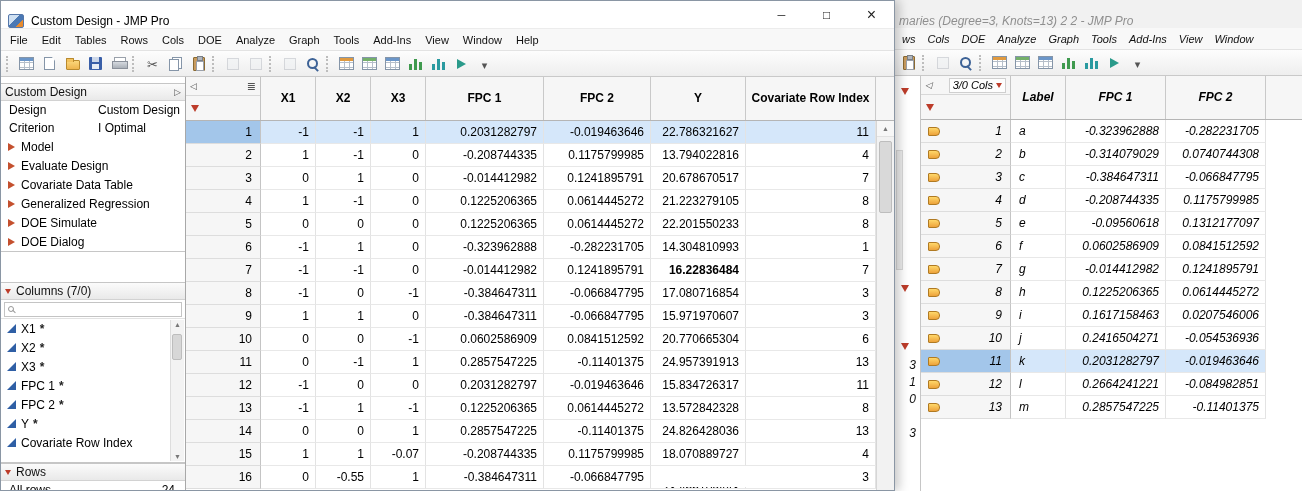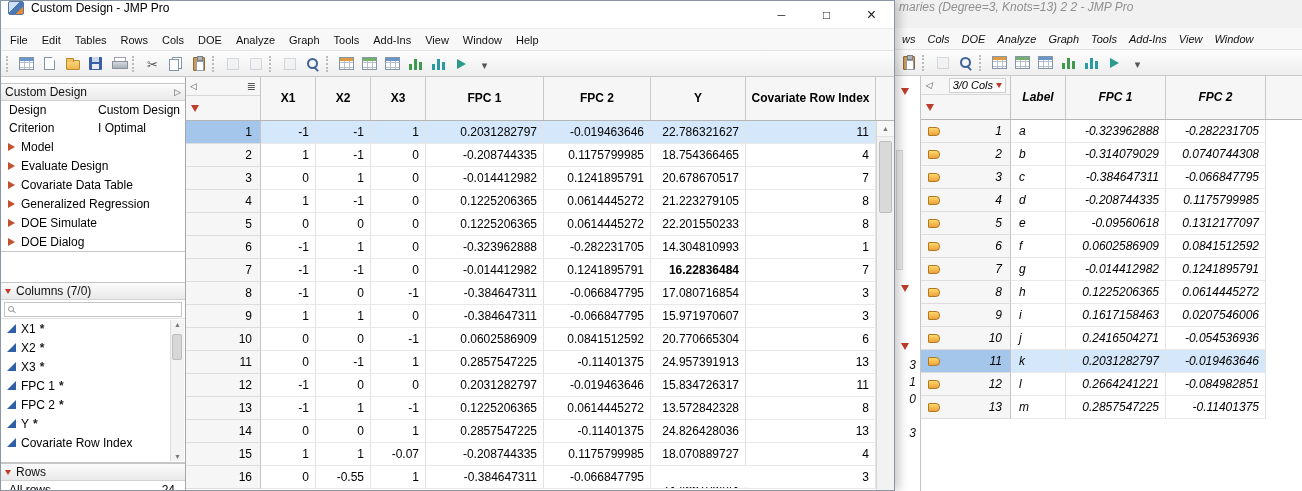--- a/index.html
+++ b/index.html
@@ -3,21 +3,21 @@
 <meta charset="utf-8">
 <style>
   *{margin:0;padding:0;box-sizing:border-box;}
   body{font-family:"Liberation Sans",sans-serif;background:#dcdcdc;}
   .screen{position:relative;width:1302px;height:491px;overflow:hidden;background:#f0f0f0;}
 
   
   .rwin{position:absolute;left:893px;top:0;width:409px;height:491px;background:#fff;border-left:1px solid #9a9a9a;overflow:hidden;display:flex;flex-direction:column;font-style:italic;}
   .lwin{position:absolute;left:0;top:0;width:895px;height:491px;background:#fff;border:1px solid #8a96a4;box-shadow:4px 0 10px rgba(0,0,0,.22);overflow:hidden;display:flex;flex-direction:column;z-index:2;}
 
-  .titlebar{height:28px;flex:none;display:flex;align-items:flex-start;font-size:12px;background:#ffffff;}
+  .titlebar{height:28px;flex:none;display:flex;align-items:flex-end;font-size:12px;background:#ffffff;}
   .rwin .titlebar{background:#f1f1f1;color:#8f8f8f;padding-left:5px;}
   .lwin .titlebar{padding-left:7px;gap:7px;color:#000;border-bottom:1px solid #ececec;}
   .app-icon{width:16px;height:14px;border:1px solid #5577aa;border-radius:2px;background:linear-gradient(135deg,#cfe0f2 0 40%,#4a78b4 40% 70%,#e88b2e 70% 100%);flex:none;}
   .win-btns{margin-left:auto;display:flex;height:100%;}
   .win-btn{width:45px;display:flex;align-items:center;justify-content:center;color:#222;}
   .win-btn.mn{font-size:11px;}
   .win-btn.mx{font-size:12px;}
   .win-btn.cl{font-size:16px;}
 
   .menubar{height:22px;flex:none;display:flex;align-items:center;padding:0 2px;background:#f8f8f8;border-bottom:1px solid #e3e3e3;font-size:11px;color:#111;}
@@ -548,21 +548,21 @@
               <div class="jc" style="width: 95px;">22.786321627</div>
               <div class="jc" style="width: 130px;">11</div>
             </div>
             <div class="jrow">
               <div class="jc num" style="width: 75px;">2</div>
               <div class="jc" style="width: 55px;">1</div>
               <div class="jc" style="width: 55px;">-1</div>
               <div class="jc" style="width: 55px;">0</div>
               <div class="jc" style="width: 118px;">-0.208744335</div>
               <div class="jc" style="width: 107px;">0.1175799985</div>
-              <div class="jc" style="width: 95px;">18.754366465</div>
+              <div class="jc" style="width: 95px;">13.794022816</div>
               <div class="jc" style="width: 130px;">4</div>
             </div>
             <div class="jrow">
               <div class="jc num" style="width: 75px;">3</div>
               <div class="jc" style="width: 55px;">0</div>
               <div class="jc" style="width: 55px;">1</div>
               <div class="jc" style="width: 55px;">0</div>
               <div class="jc" style="width: 118px;">-0.014412982</div>
               <div class="jc" style="width: 107px;">0.1241895791</div>
               <div class="jc" style="width: 95px;">20.678670517</div>

